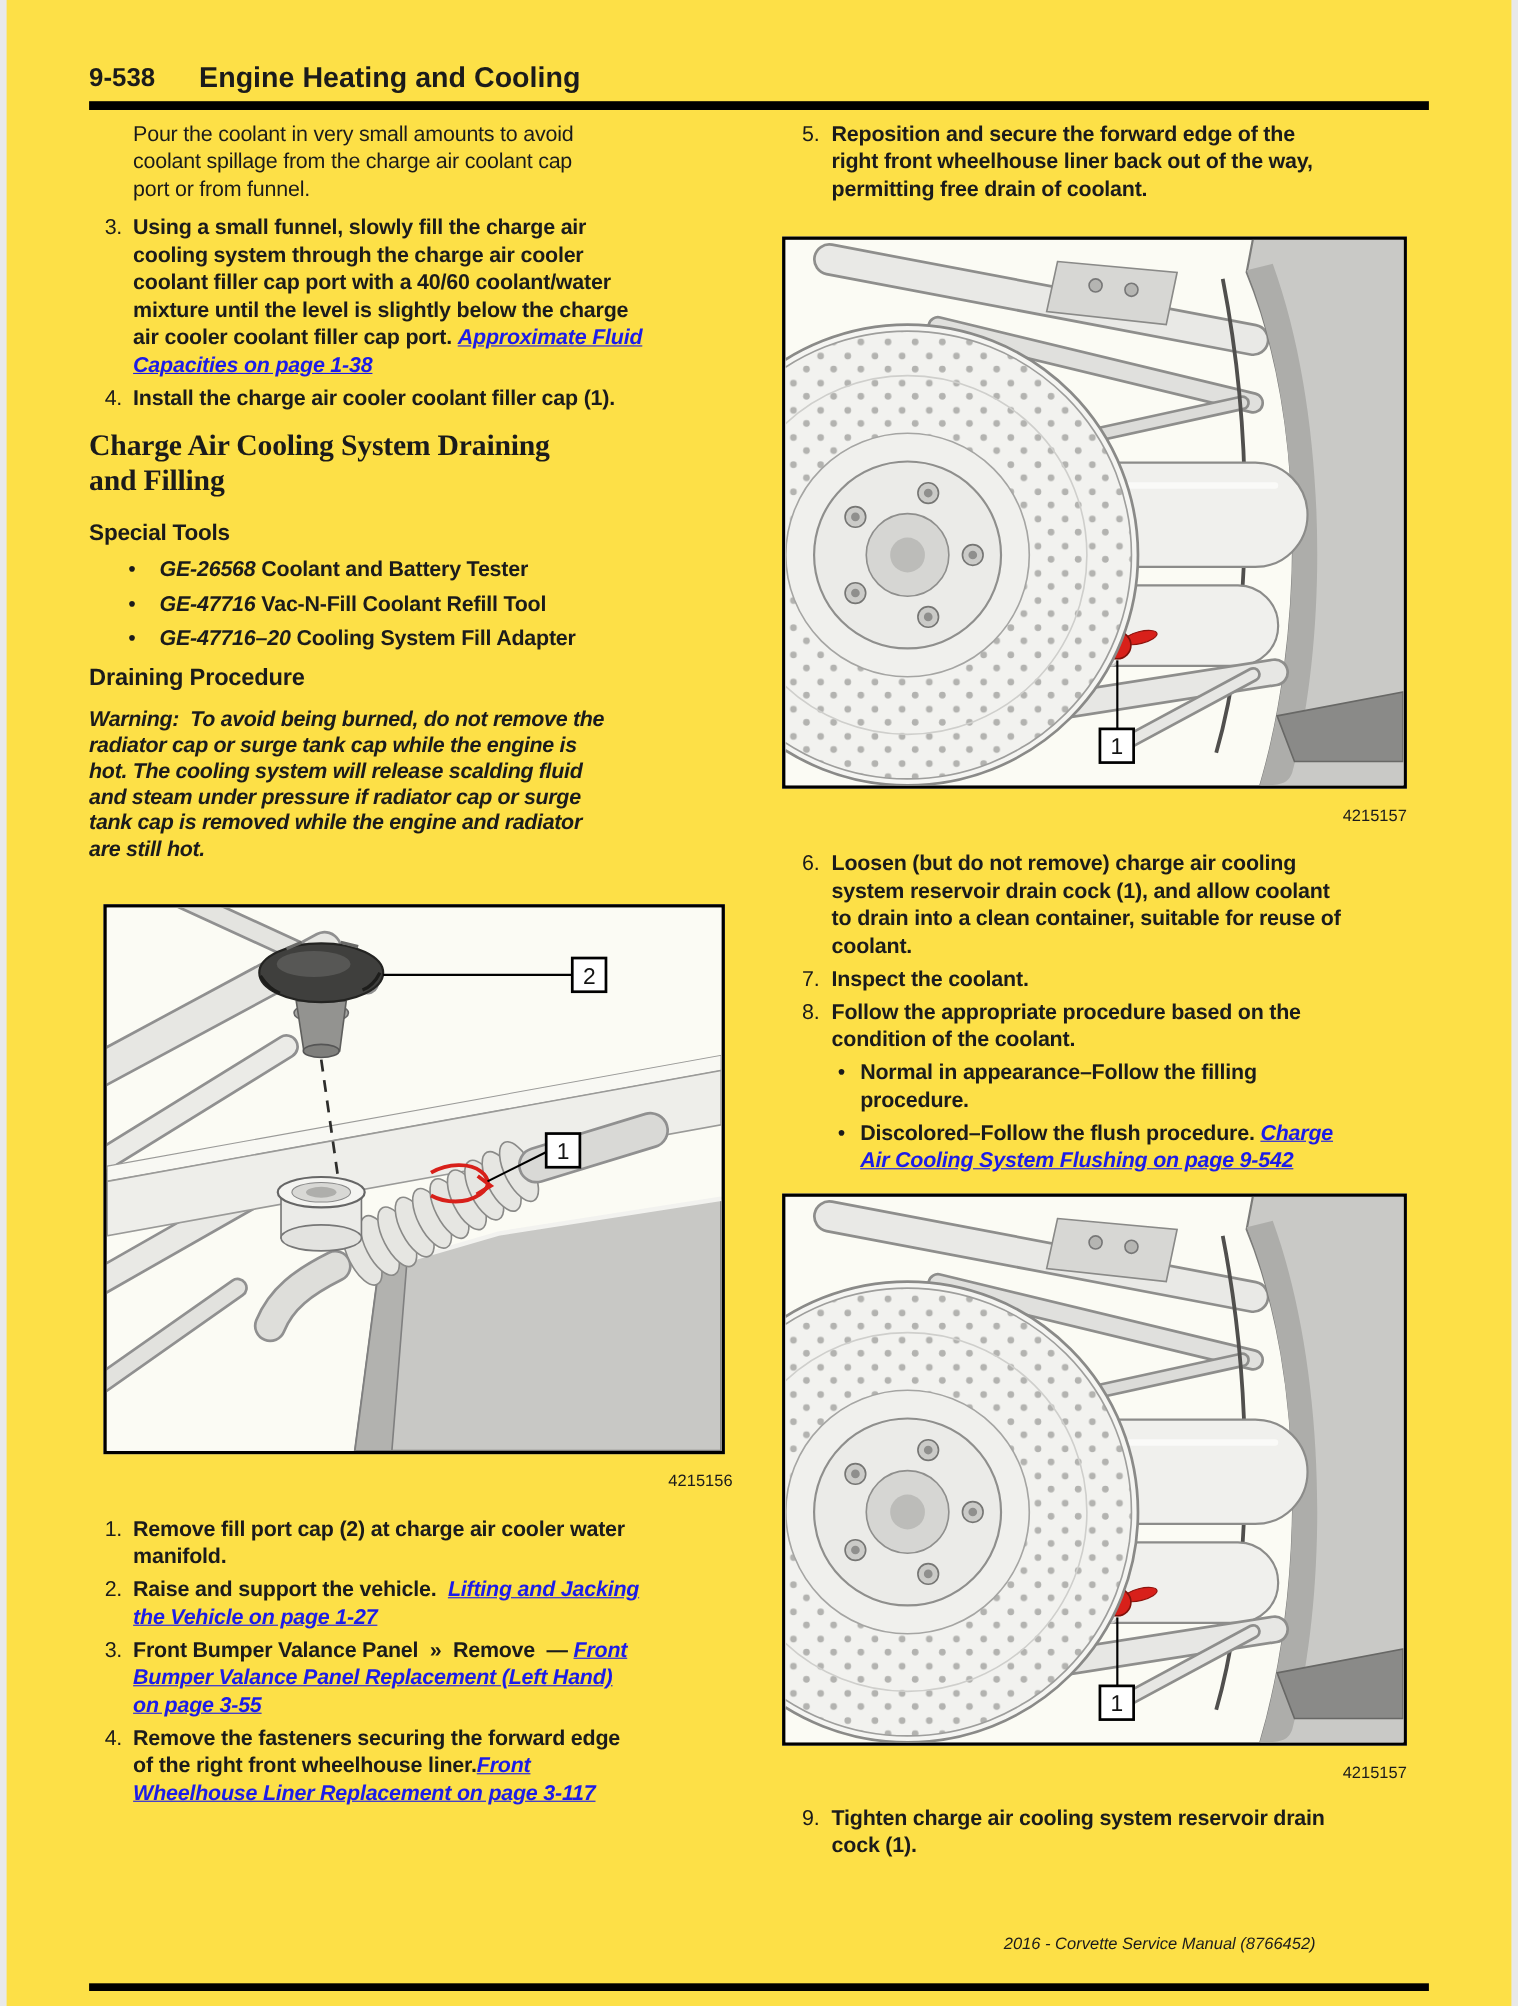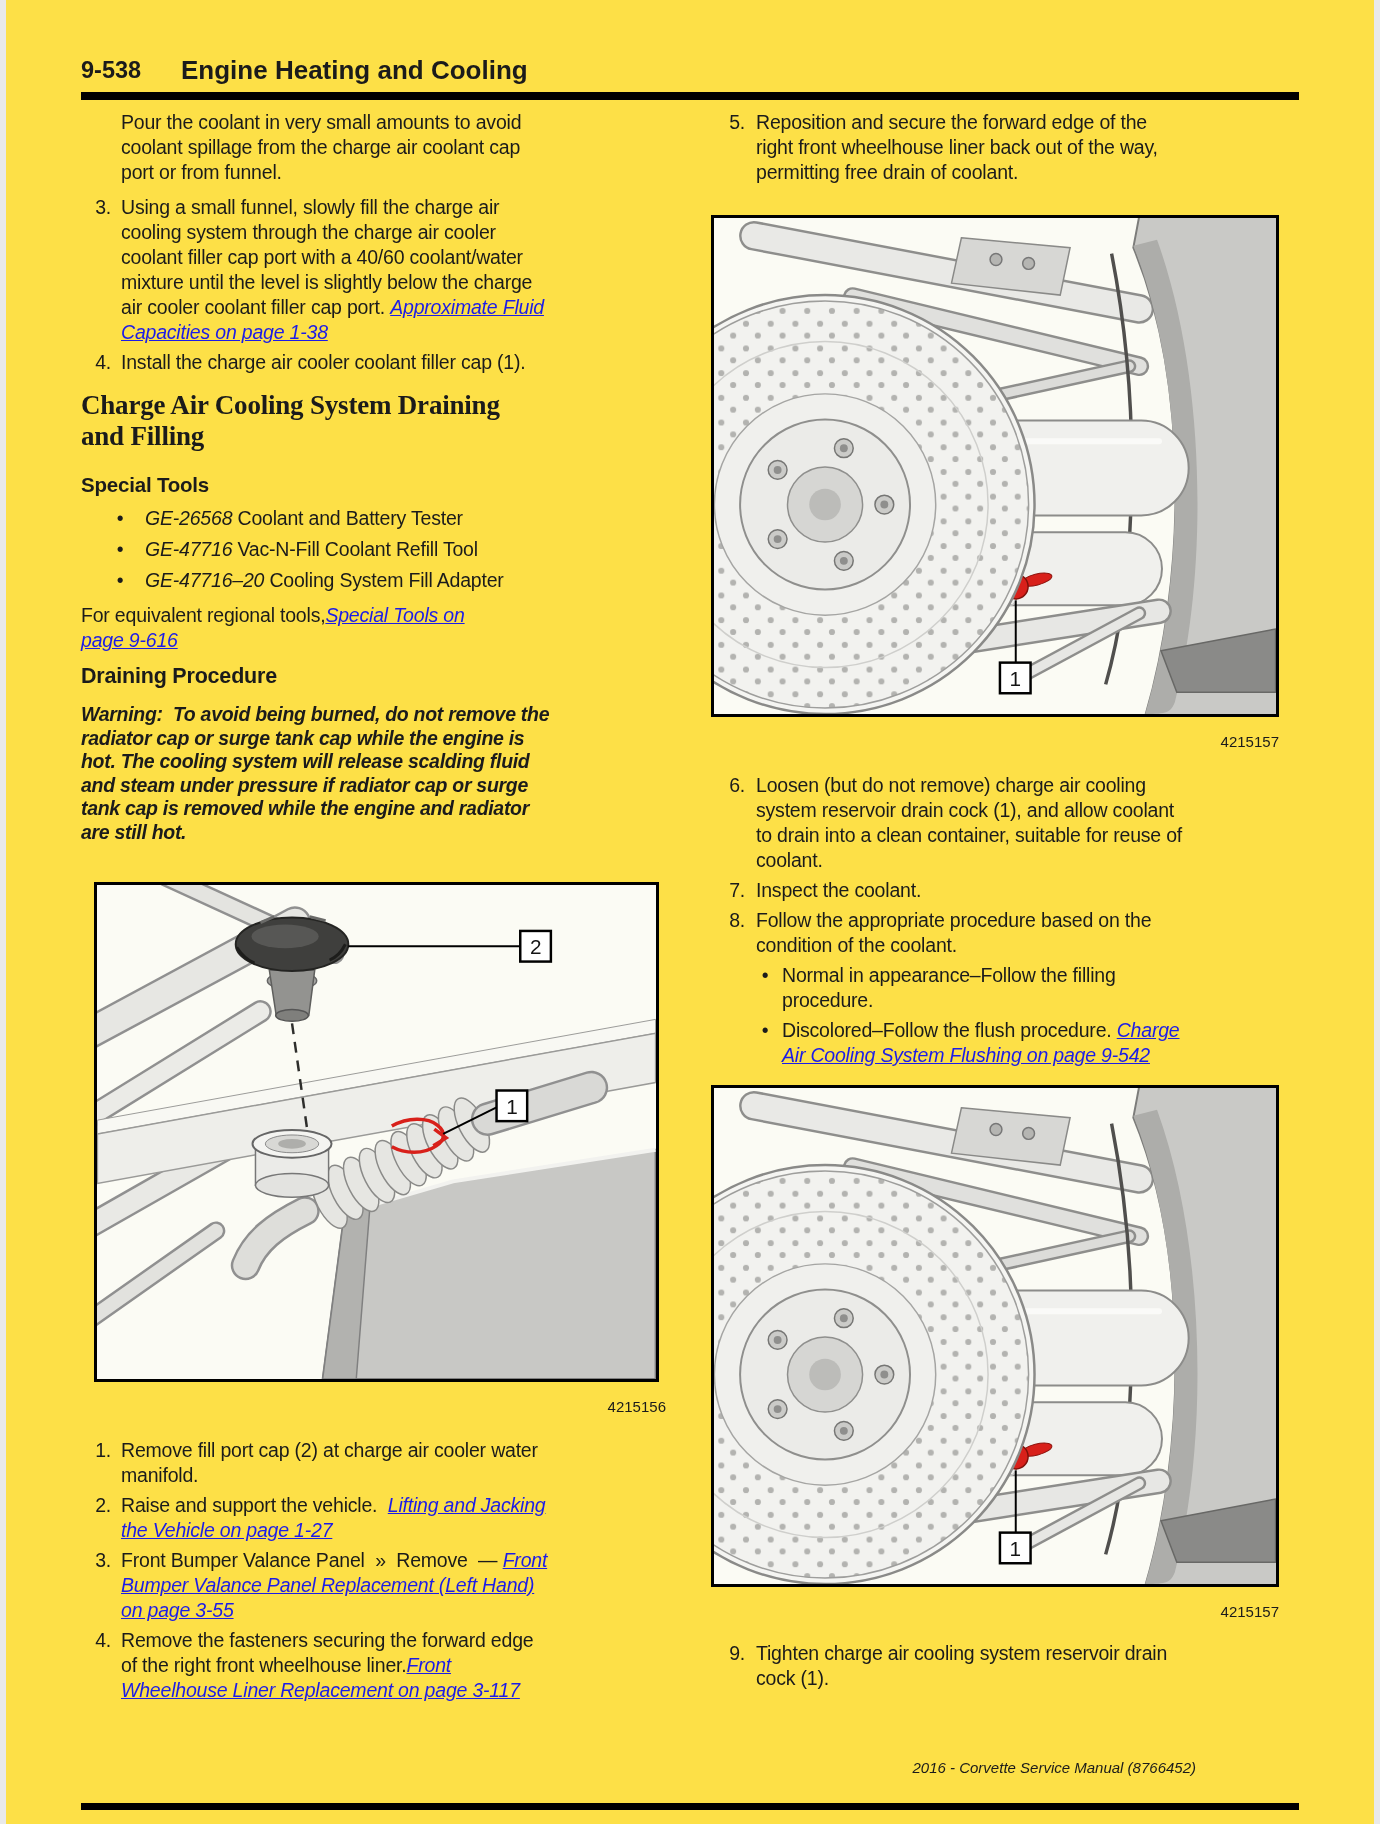--- a/index.html
+++ b/index.html
@@ -21,21 +21,21 @@
   .hdr-rule{position:absolute;left:75px;right:75px;top:92px;height:8px;background:#000;}
   
   .col{position:absolute;top:110px;}
   .col-left{left:75px;width:585px;}
   .col-right{left:705px;width:600px;}
   .prewrap{white-space:pre-wrap;}
   .intro{margin-left:40px;}
   .step{display:flex;align-items:flex-start;}
   .num{flex:none;width:30px;text-align:right;margin-right:10px;}
   .col-right .num{width:34px;margin-right:11px;}
-  .txt{white-space:pre-wrap;flex:1;}
+  .txt{white-space:pre-wrap;flex:1;font-weight:bold;}
   h2.sec{font-size:27px;line-height:31px;font-weight:bold;letter-spacing:-0.2px;margin-top:15px;white-space:pre-wrap;font-family:Liberation Serif, serif;}
   h3.sub{font-size:20.5px;line-height:22px;font-weight:bold;margin-top:22px;}
   .tools{margin-top:10px;}
   .tool-row{display:flex;margin-bottom:6px;}
   .tool-row .marker{flex:none;width:18px;margin-left:30px;margin-right:16px;text-align:center;}
   .it{font-style:italic;}
   a.lnk{color:var(--link);font-style:italic;text-decoration:underline;white-space:pre-wrap;cursor:pointer;}
   .regional{margin-top:10px;}
   h3.sub2{font-size:21.5px;line-height:22px;font-weight:bold;margin-top:12px;}
   .warning{margin-top:16px;font-weight:bold;font-style:italic;line-height:23.5px;white-space:pre-wrap;letter-spacing:-0.3px;}
@@ -183,22 +183,20 @@
       <div class="tool-row">
         <div class="marker">•</div>
         <div class="txt"><span class="it">GE-47716</span><span> Vac-N-Fill Coolant Refill Tool</span></div>
       </div>
       <div class="tool-row">
         <div class="marker">•</div>
         <div class="txt"><span class="it">GE-47716–20</span><span> Cooling System Fill Adapter</span></div>
       </div>
     </div>
 
-    <div class="regional txt"><span>For equivalent regional tools,</span><a class="lnk">Special Tools on
-page 9-616</a></div>
 
     <h3 class="sub2">Draining Procedure</h3>
 
     <div class="warning">Warning:  To avoid being burned, do not remove the
 radiator cap or surge tank cap while the engine is
 hot. The cooling system will release scalding fluid
 and steam under pressure if radiator cap or surge
 tank cap is removed while the engine and radiator
 are still hot.</div>
 

